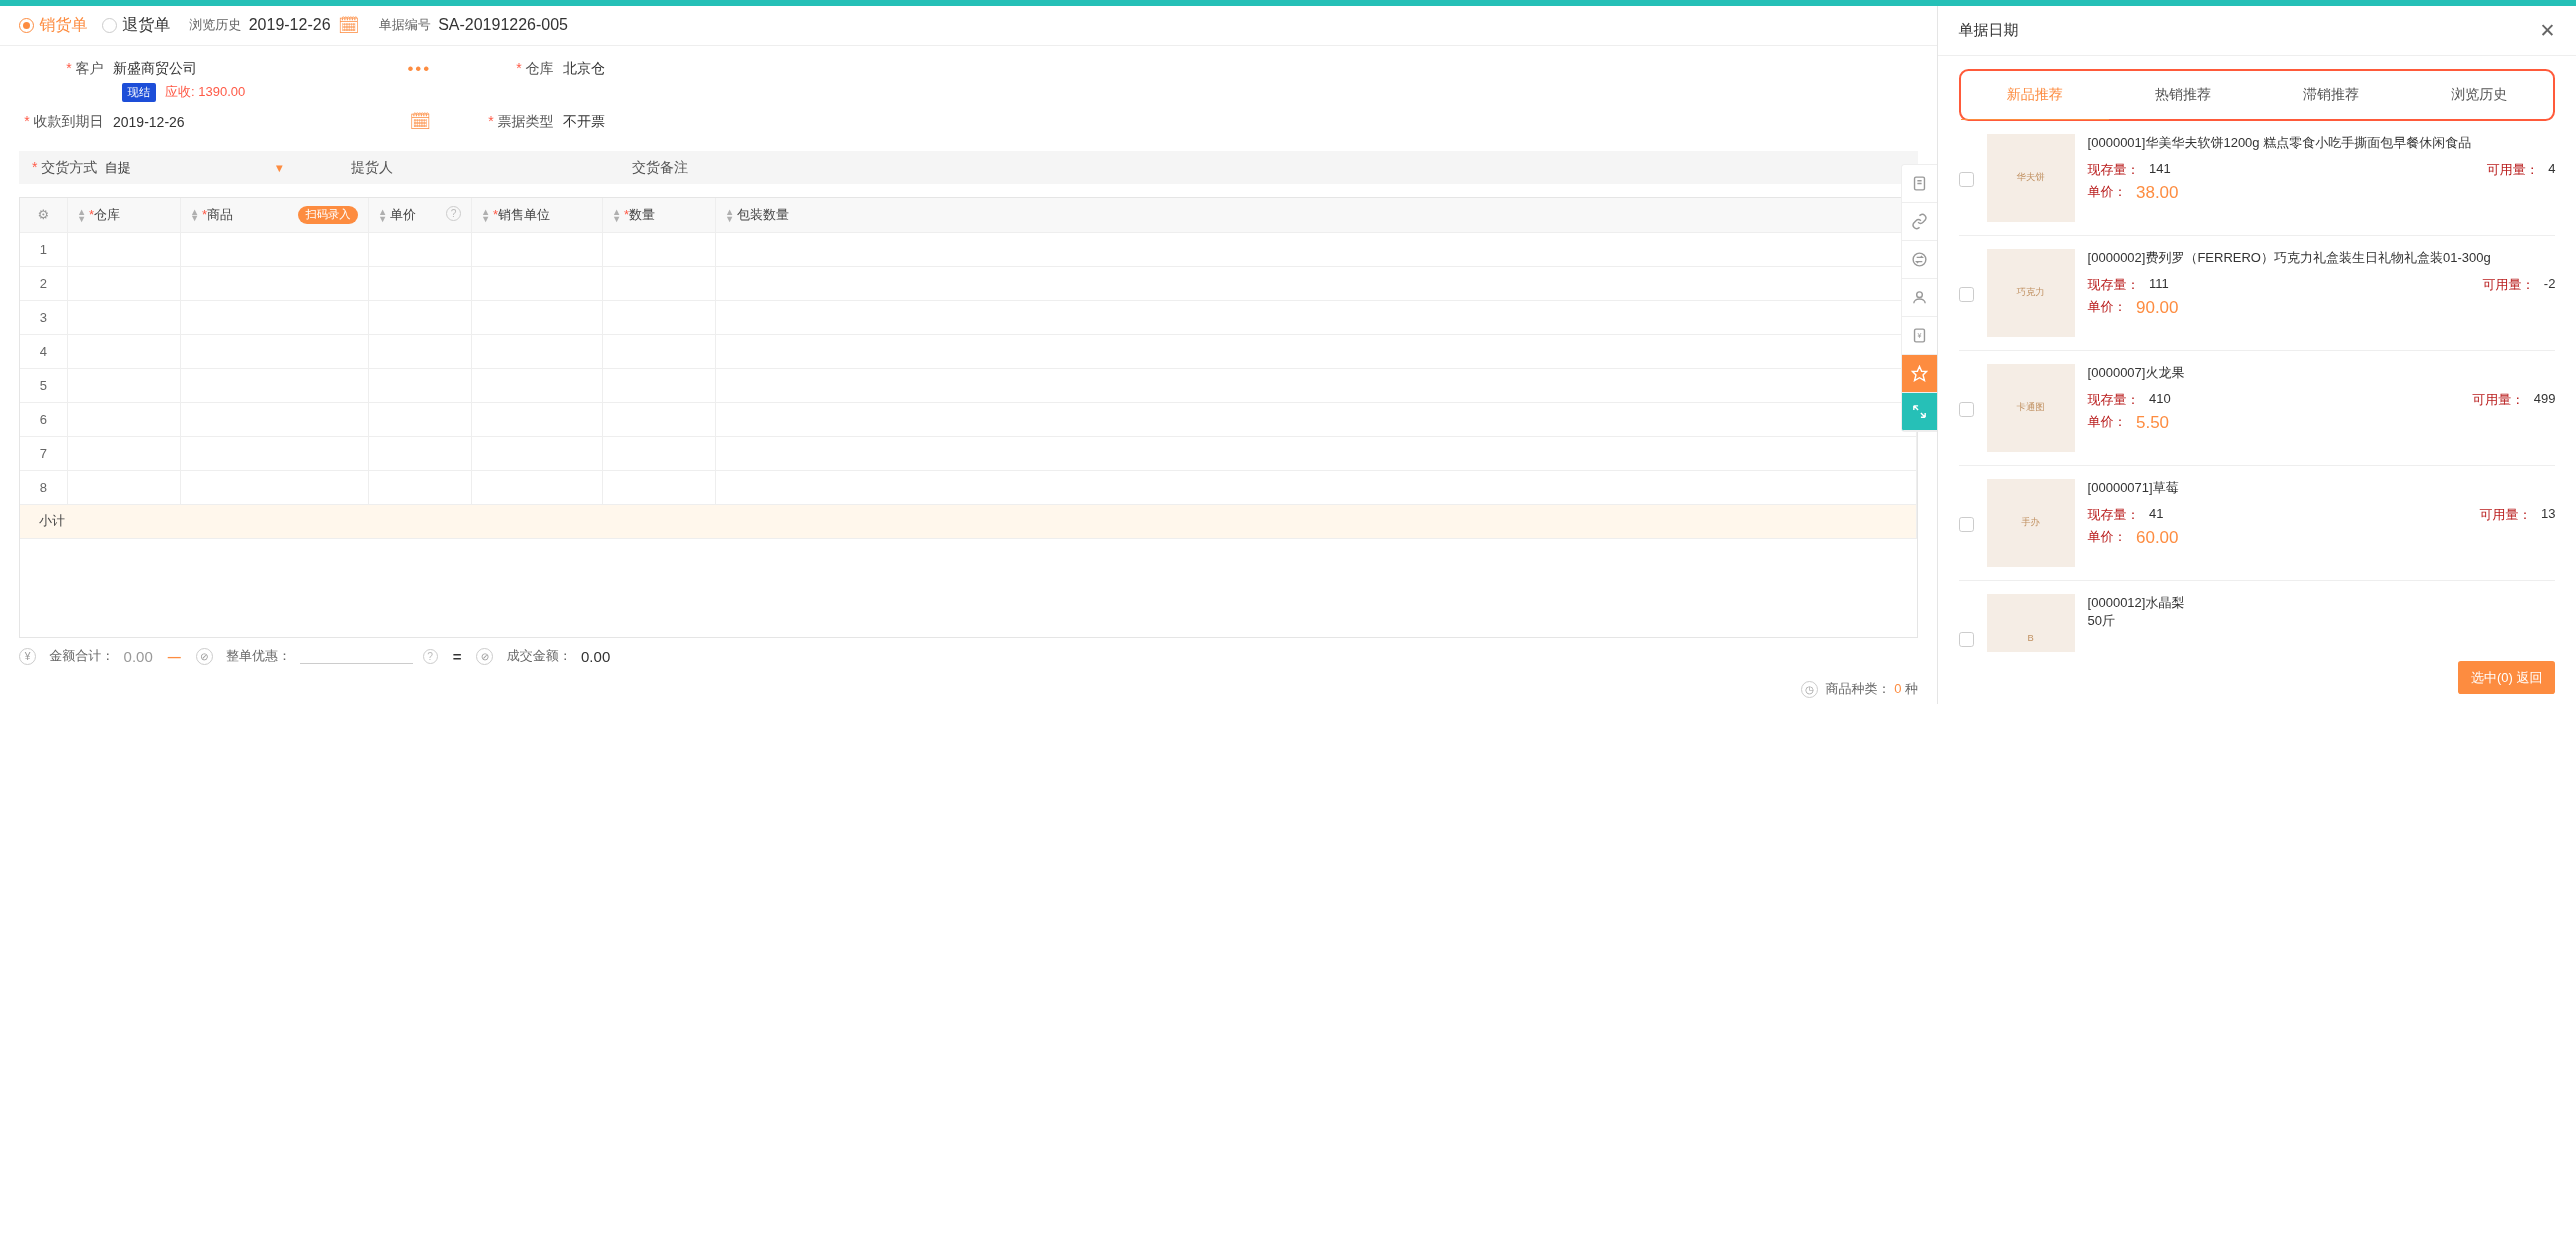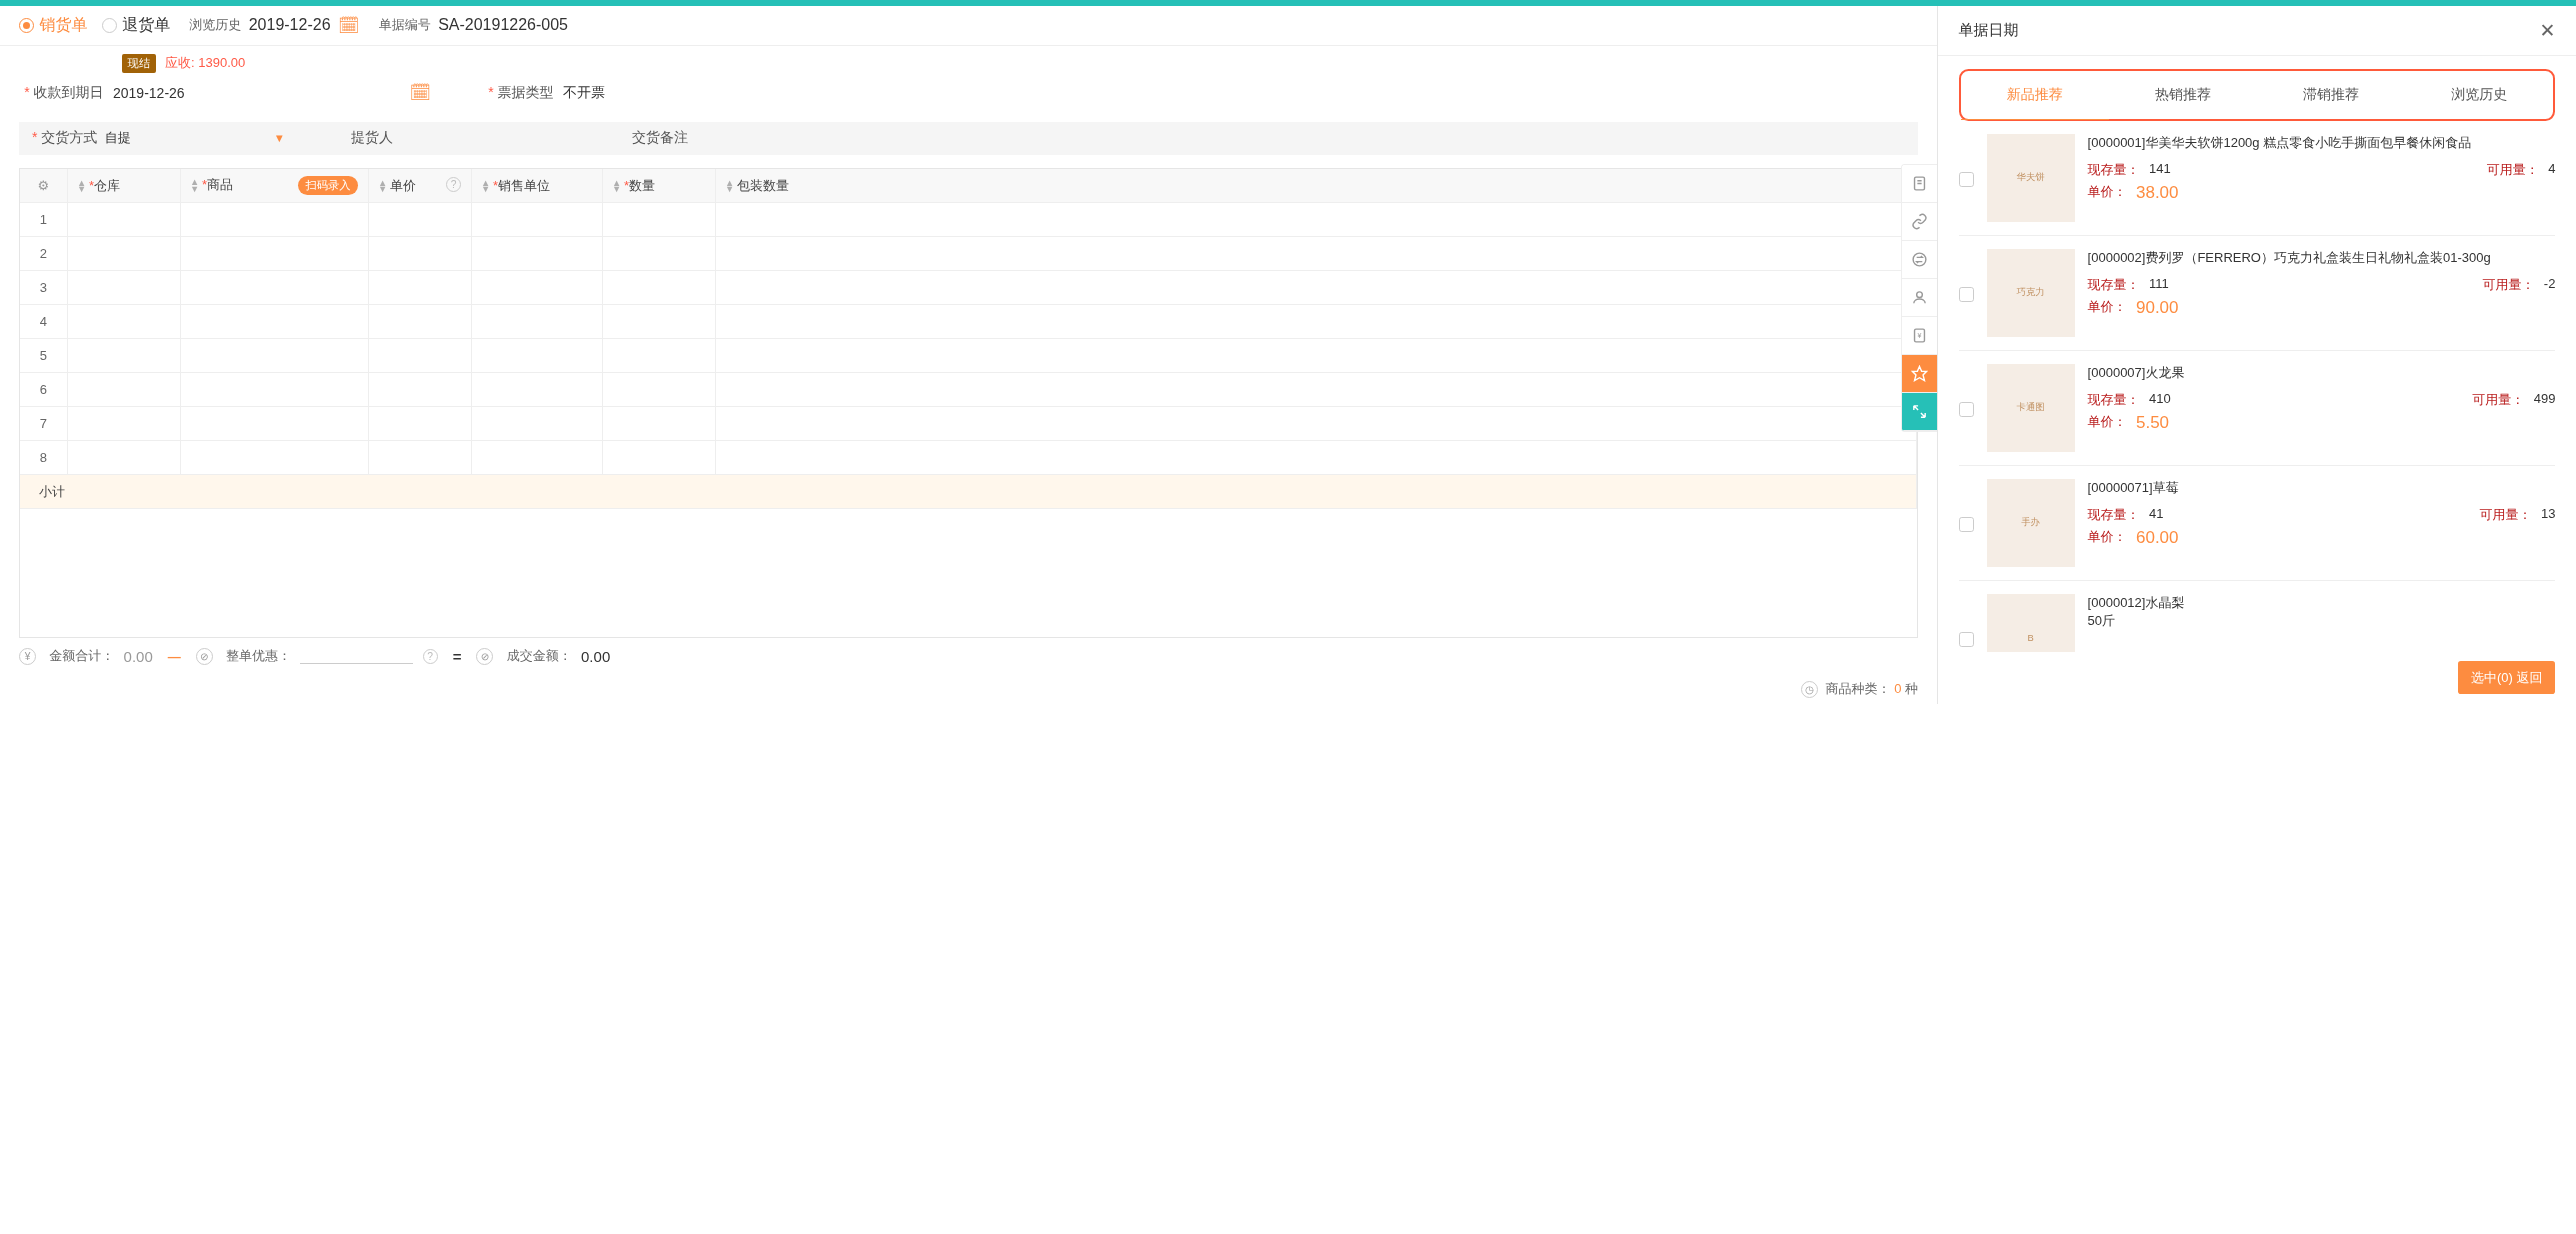--- a/index.html
+++ b/index.html
@@ -16,21 +16,21 @@
 .top-field { display: flex; align-items: center; gap: 7.5px; color: #666; }
 .date-val { font-size: 16px; color: #333; }
 .calendar-icon { color: #fd8c40; font-size: 17px; }
 .form-section { padding: 13px 19px 3.8px 19px; }
 .form-row { display: flex; align-items: center; margin-bottom: 9.4px; }
 .form-pair { display: flex; align-items: center; width: 450px; }
 .form-label { width: 94px; text-align: right; padding-right: 9.4px; color: #555; font-size: 14px; }
 .req::before { content: '*'; color: #ff5a47; margin-right: 3.8px; }
 .form-value { font-size: 14px; color: #333; }
 .ellipsis-btn { color: #fd8c40; font-size: 17px; cursor: pointer; margin-left: auto; margin-right: 38px; letter-spacing: 1.9px; }
-.badge { display: inline-block; background: #a16207; color: #fff; font-size: 11.3px; padding: 1.9px 5.6px; border-radius: 1.9px; margin-right: 5.6px; }
+.badge { display: inline-block; background: #1d4ed8; color: #fff; font-size: 11.3px; padding: 1.9px 5.6px; border-radius: 1.9px; margin-right: 5.6px; }
 .receivable-row { margin-left: 103px; margin-top: -5.6px; margin-bottom: 9.4px; }
 .receivable { color: #ff5a47; font-size: 13px; }
 .delivery-row { display: flex; align-items: center; background: #f5f5f5; padding: 7.5px 13px; margin: 5.6px 19px 13px 19px; }
 .delivery-item { display: flex; align-items: center; }
 .delivery-item .form-label { width: auto; padding-right: 7.5px; }
 .delivery-val { min-width: 131px; display: inline-block; color: #333; padding-right: 19px; }
 .chevron-down { color: #fd8c40; font-size: 11.3px; margin-left: 38px; }
 .table-wrap { margin: 0 19px; border: 0.9px solid #e5e5e5; flex: 1; min-height: 0; overflow: hidden; }
 table { width: 100%; border-collapse: collapse; table-layout: fixed; }
 th, td { border-right: 0.9px solid #eee; border-bottom: 0.9px solid #eee; padding: 0 9.4px; height: 34px; text-align: left; font-weight: normal; color: #444; }
@@ -101,20 +101,31 @@
         <span class="date-val">2019-12-26</span>
         <span class="calendar-icon">🗓</span>
       </div>
       <div class="top-field">
         <span>单据编号</span>
         <span class="date-val">SA-20191226-005</span>
       </div>
     </div>
 
     <div class="form-section">
+      <div class="form-row">
+        <div class="form-pair">
+          <div class="form-label req">客户</div>
+          <div class="form-value">新盛商贸公司</div>
+          <span class="ellipsis-btn">•••</span>
+        </div>
+        <div class="form-pair">
+          <div class="form-label req">仓库</div>
+          <div class="form-value">北京仓</div>
+        </div>
+      </div>
       <div class="receivable-row">
         <span class="badge">现结</span>
         <span class="receivable">应收: </span><span class="receivable">1390.00</span>
       </div>
       <div class="form-row">
         <div class="form-pair">
           <div class="form-label req">收款到期日</div>
           <div class="form-value">2019-12-26</div>
           <span class="calendar-icon ellipsis-btn" style="letter-spacing:0">🗓</span>
         </div>

